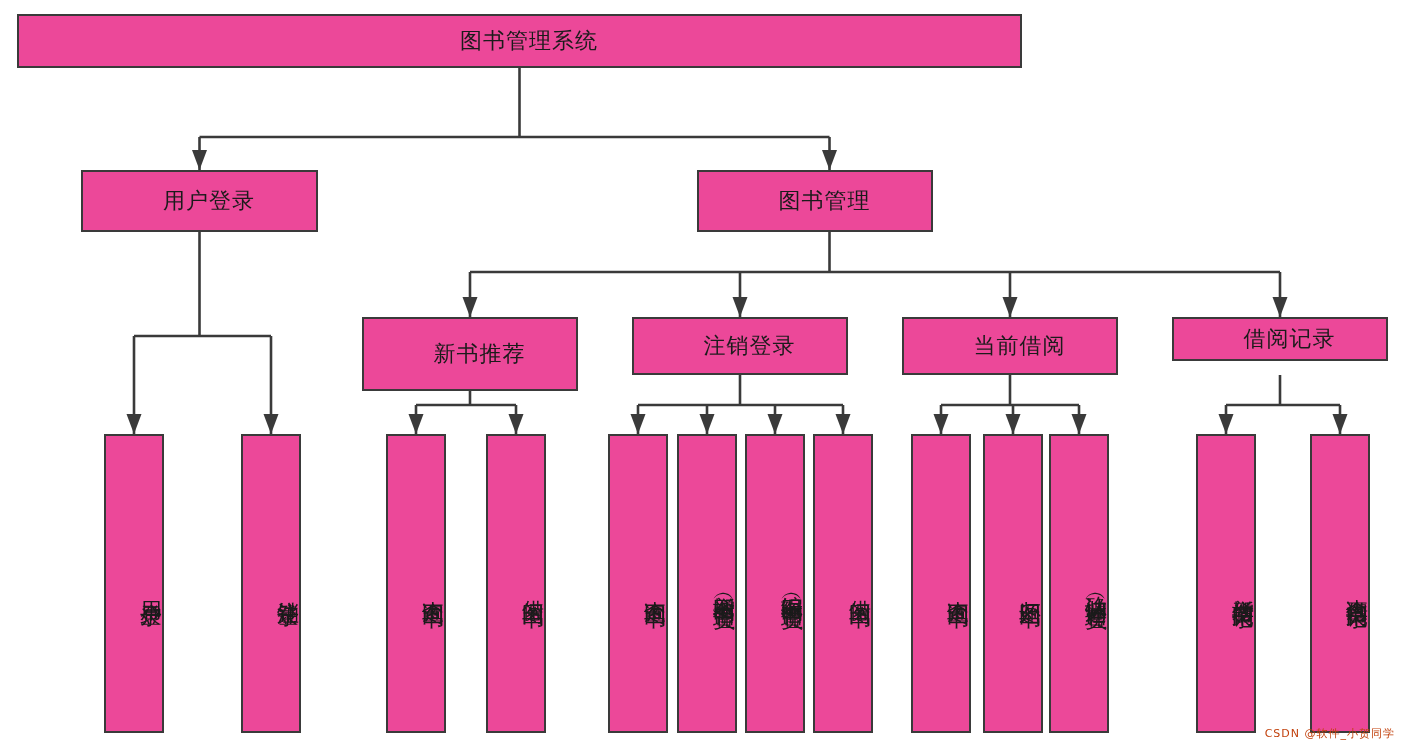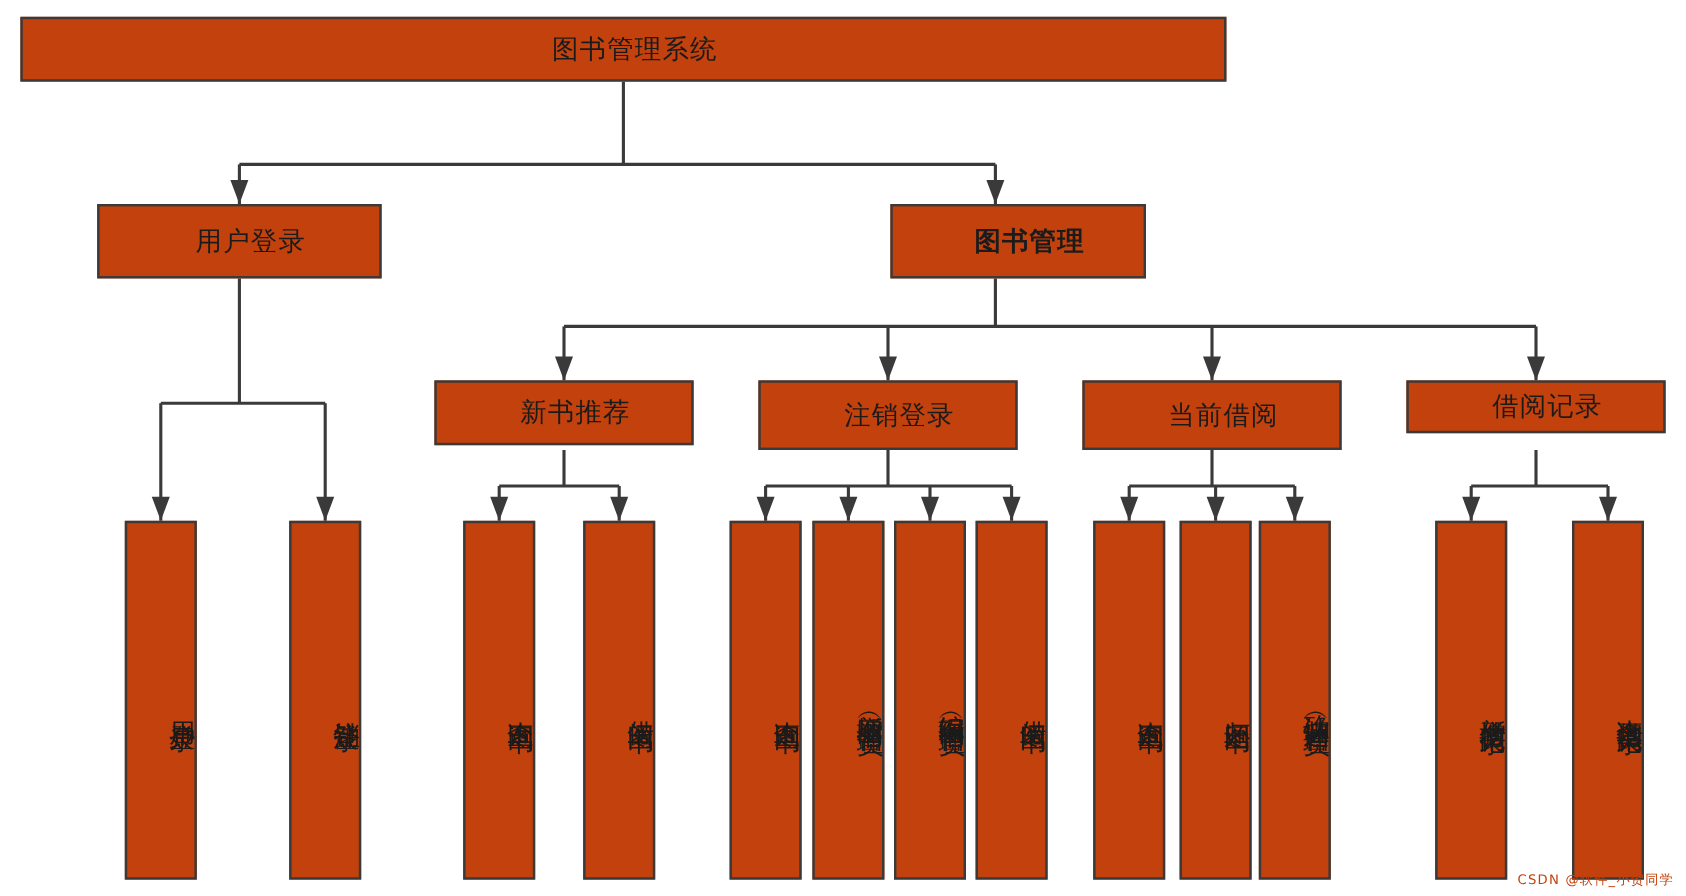--- a/index.html
+++ b/index.html
@@ -21,21 +21,21 @@
     position: absolute;
     left: 0;
     top: 0;
     width: 1405px;
     height: 747px;
   }
   .node {
     position: absolute;
     box-sizing: border-box;
     border: 2px solid #3a3a3a;
-    background: #c2410c;
+    background: #ec4899;
     display: flex;
     align-items: center;
     justify-content: center;
     color: #1b1b1b;
     padding-left: 19px;
   }
   .node.horiz {
     font-size: 22px;
     letter-spacing: 1px;
   }
@@ -128,25 +128,25 @@
       <path d="M 1332.5 414 L 1347.5 414 L 1340 434 Z" fill="#3a3a3a"></path>
     </svg>
 
   <div class="node horiz" id="n-root" style="left: 17px; top: 14px; width: 1005px; height: 54px;">
     <span class="lbl">图书管理系统</span>
   </div>
 
   <div class="node horiz" id="n-l2_user_login" style="left: 81px; top: 170px; width: 237px; height: 62px;">
     <span class="lbl">用户登录</span>
   </div>
-  <div class="node horiz" id="n-l2_book_manage" style="left: 742px; top: 170px; width: 213px; height: 62px; font-weight: bold;">
+  <div class="node horiz" id="n-l2_book_manage" style="left: 697px; top: 170px; width: 236px; height: 62px;">
     <span class="lbl">图书管理</span>
   </div>
 
-  <div class="node horiz" id="n-l3_new_book" style="left: 362px; top: 317px; width: 216px; height: 54px;">
+  <div class="node horiz" id="n-l3_new_book" style="left: 362px; top: 317px; width: 216px; height: 74px;">
     <span class="lbl">新书推荐</span>
   </div>
   <div class="node horiz" id="n-l3_borrow" style="left: 632px; top: 317px; width: 216px; height: 58px;">
     <span class="lbl">注销登录</span>
   </div>
   <div class="node horiz" id="n-l3_current" style="left: 902px; top: 317px; width: 216px; height: 58px; align-items: center;">
     <span class="lbl">当前借阅</span>
   </div>
   <div class="node horiz" id="n-l3_record" style="left: 1172px; top: 317px; width: 216px; height: 44px;">
     <span class="lbl">借阅记录</span>

